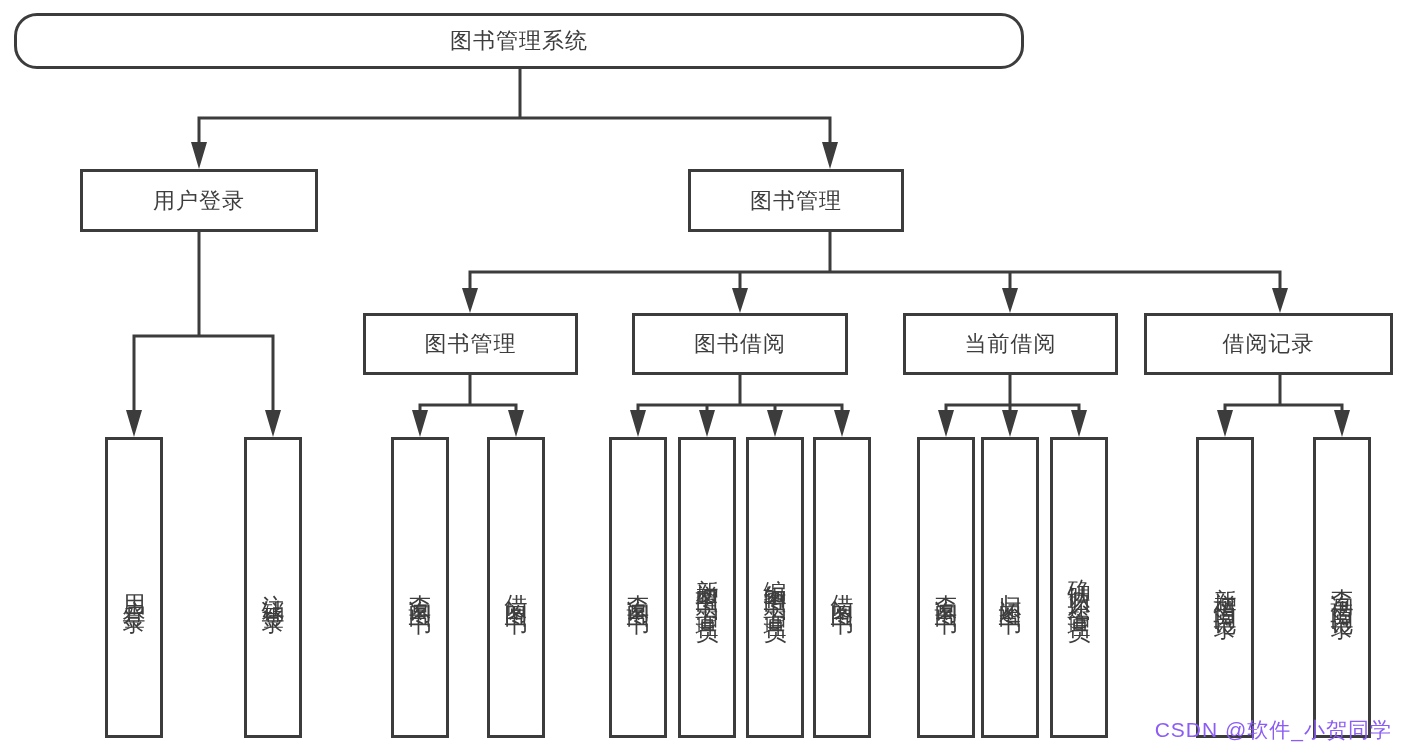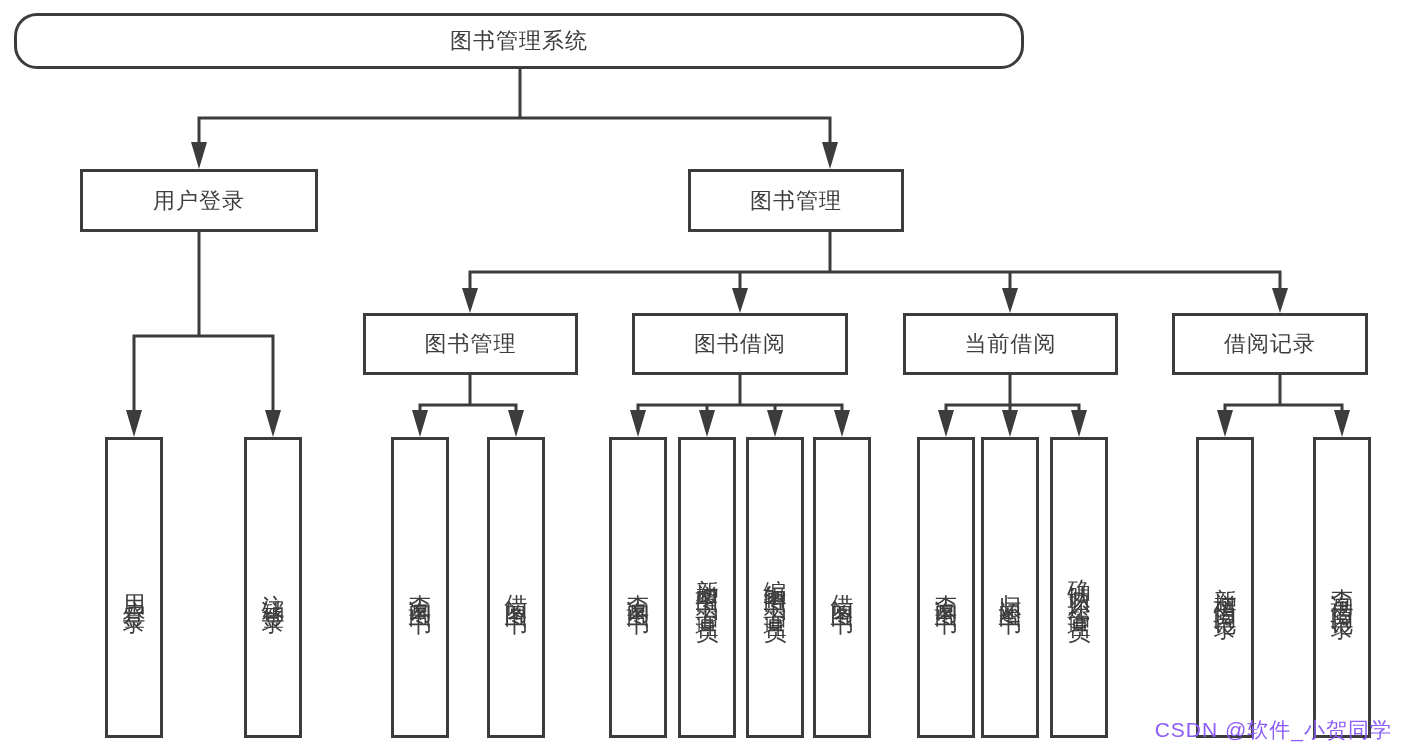--- a/index.html
+++ b/index.html
@@ -41,21 +41,21 @@
   }
 
   .node-l2 { top: 169px; height: 63px; font-size: 22px; }
   .node-l2a { left: 80px;  width: 238px; }
   .node-l2b { left: 688px; width: 216px; }
 
   .node-l3 { top: 313px; height: 62px; font-size: 22px; }
   .node-l3a { left: 363px;  width: 215px; }
   .node-l3b { left: 632px;  width: 216px; }
   .node-l3c { left: 903px;  width: 215px; }
-  .node-l3d { left: 1172px; width: 196px; }
+  .node-l3d { left: 1144px; width: 249px; }
 
   .leaf {
     position: absolute;
     top: 437px;
     width: 58px; height: 301px;
     background: #ffffff;
     border: 3px solid #3c3c3c;
     display: flex;
     align-items: center;
     justify-content: center;

